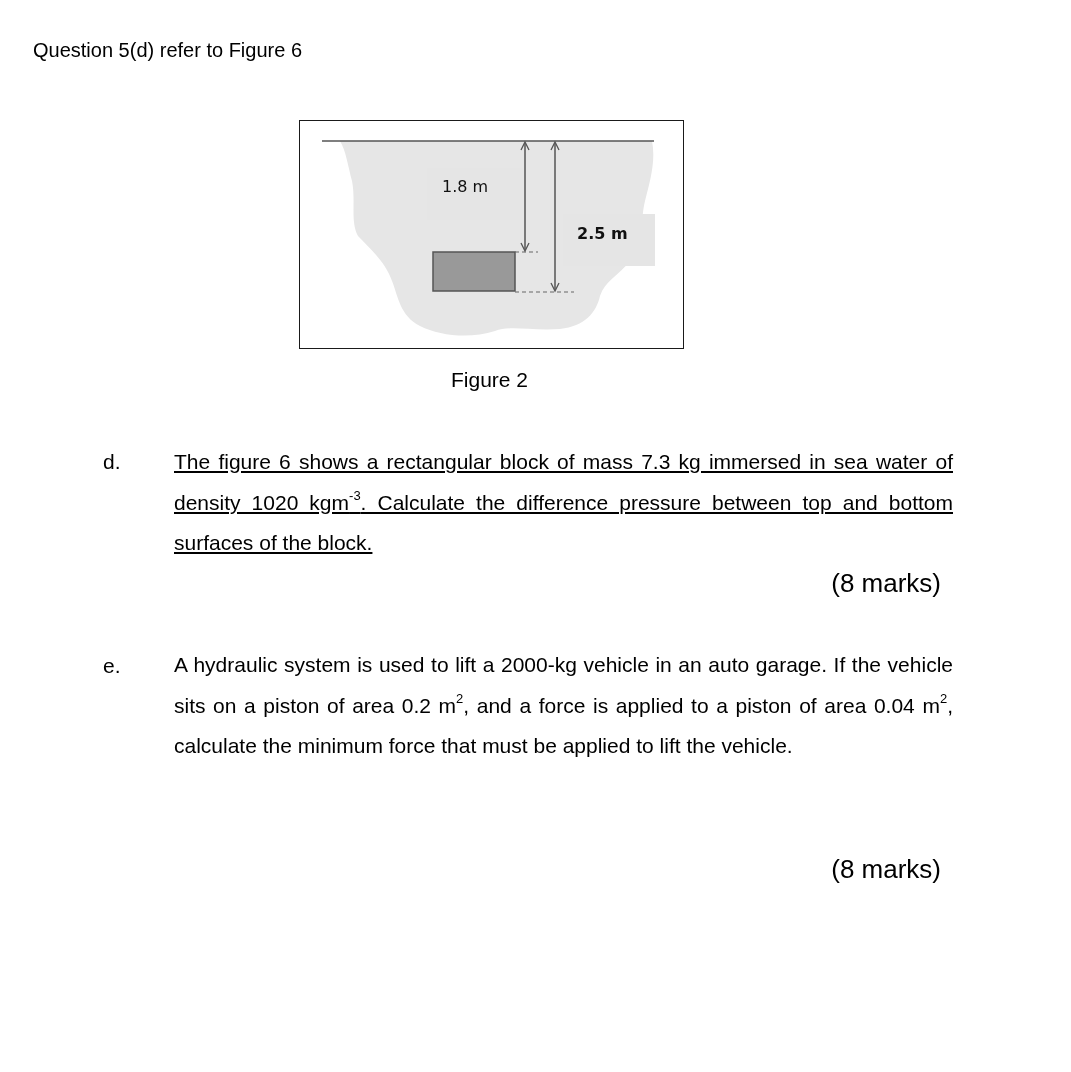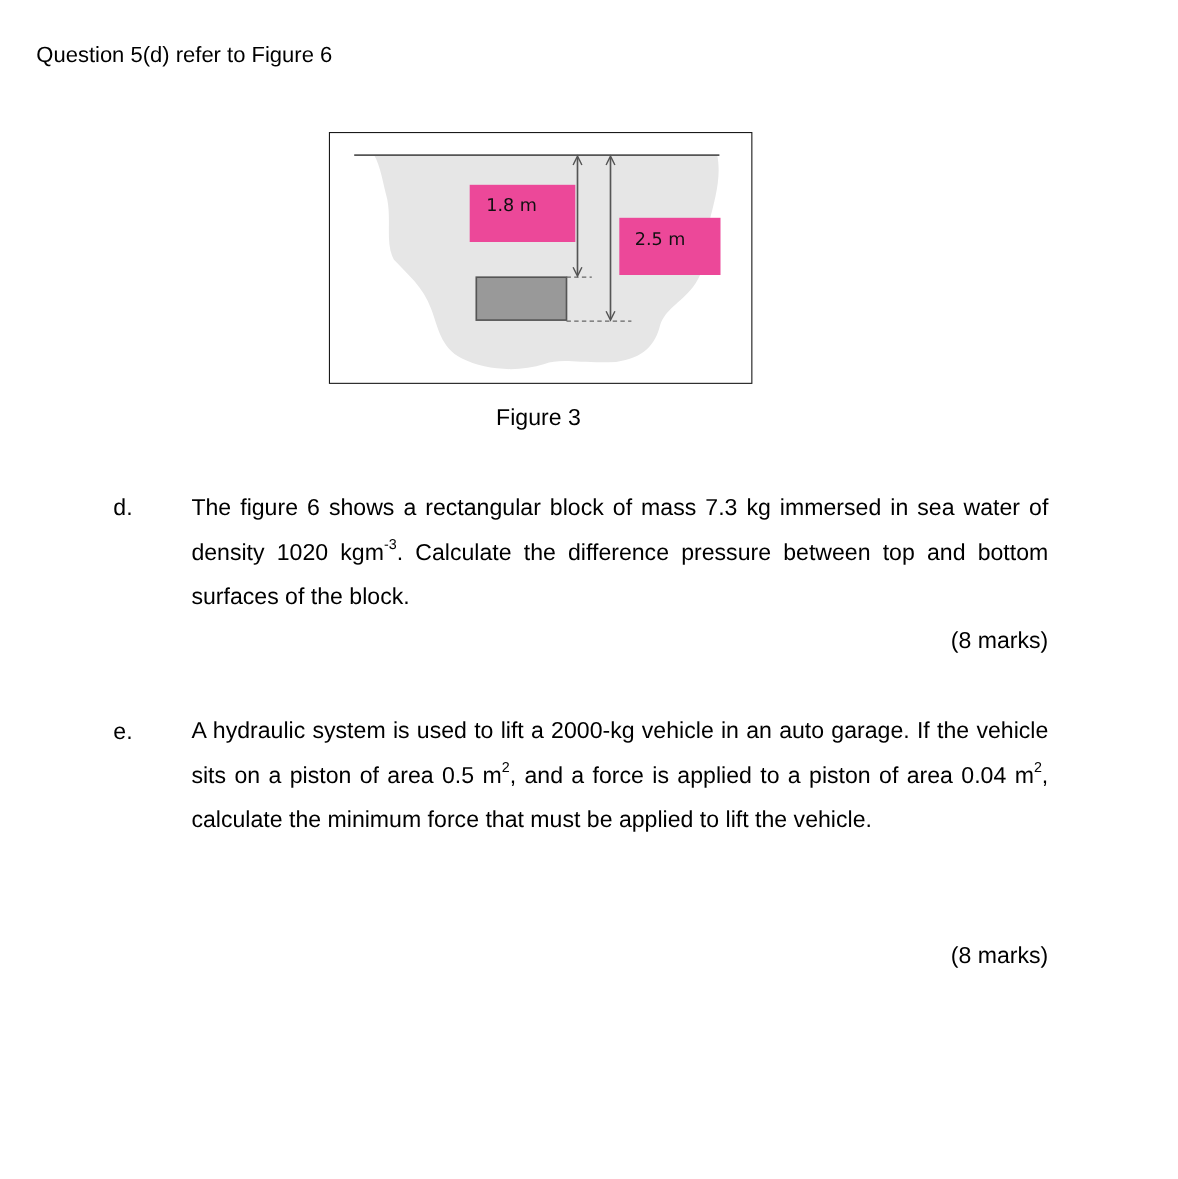--- a/index.html
+++ b/index.html
@@ -33,39 +33,40 @@
     box-sizing: border-box;
     background: #ffffff;
   }
   .figure-box svg {
     position: absolute;
     left: 0;
     top: 0;
   }
   .fig-label {
     position: absolute;
-    background: #ec4899;
+    background: #e5e5e5;
     font-family: "DejaVu Sans", sans-serif;
     font-size: 16px;
     color: #111111;
     box-sizing: border-box;
   }
   .fig-label.l18 {
     left: 127px;
     top: 47px;
     width: 96px;
     height: 52px;
     padding: 9px 0 0 15px;
   }
   .fig-label.l25 {
     left: 263px;
-    top: 77px;
+    top: 93px;
     width: 92px;
     height: 52px;
     padding: 10px 0 0 14px;
+    font-weight: bold;
   }
   .caption {
     position: absolute;
     left: 451px;
     top: 367px;
     font-size: 21px;
     line-height: 26px;
     white-space: nowrap;
   }
   .q-label {
@@ -84,22 +85,22 @@
     text-align-last: left;
   }
   .q-text sup {
     font-size: 13px;
     line-height: 0;
     position: relative;
     top: -2px;
   }
   .marks {
     position: absolute;
-    right: 118px;
-    font-size: 21px;
+    right: 130px;
+    font-size: 26px;
     line-height: 26px;
     white-space: nowrap;
   }
 </style>
 </head>
 <body>
 
 <div class="heading">Question 5(d) refer to Figure 6</div>
 
 <div class="figure-box">
@@ -123,21 +124,21 @@
     <polyline points="221,122 225,130 229,122" fill="none" stroke="#555555" stroke-width="1.3"></polyline>
 
     <line x1="255" y1="22" x2="255" y2="169" stroke="#555555" stroke-width="1.5"></line>
     <polyline points="251,29 255,21 259,29" fill="none" stroke="#555555" stroke-width="1.3"></polyline>
     <polyline points="251,162 255,170 259,162" fill="none" stroke="#555555" stroke-width="1.3"></polyline>
   </svg>
   <div class="fig-label l18">1.8 m</div>
   <div class="fig-label l25">2.5 m</div>
 </div>
 
-<div class="caption">Figure 3</div>
+<div class="caption">Figure 2</div>
 
 <div class="q-label" style="top:449px;">d.</div>
-<div class="q-text" style="top:442px;"><span>The figure 6 shows a rectangular block of mass 7.3 kg immersed in sea water of density 1020 kgm</span><sup>-3</sup><span>. Calculate the difference pressure between top and bottom surfaces of the block.</span></div>
+<div class="q-text" style="top:442px;text-decoration:underline;"><span>The figure 6 shows a rectangular block of mass 7.3 kg immersed in sea water of density 1020 kgm</span><sup>-3</sup><span>. Calculate the difference pressure between top and bottom surfaces of the block.</span></div>
 <div class="marks" style="top:570px;">(8 marks)</div>
 
 <div class="q-label" style="top:653px;">e.</div>
-<div class="q-text" style="top:645px;"><span>A hydraulic system is used to lift a 2000-kg vehicle in an auto garage. If the vehicle sits on a piston of area 0.5 m</span><sup>2</sup><span>, and a force is applied to a piston of area 0.04 m</span><sup>2</sup><span>, calculate the minimum force that must be applied to lift the vehicle.</span></div>
+<div class="q-text" style="top:645px;"><span>A hydraulic system is used to lift a 2000-kg vehicle in an auto garage. If the vehicle sits on a piston of area 0.2 m</span><sup>2</sup><span>, and a force is applied to a piston of area 0.04 m</span><sup>2</sup><span>, calculate the minimum force that must be applied to lift the vehicle.</span></div>
 <div class="marks" style="top:856px;">(8 marks)</div>
 
 </body></html>

